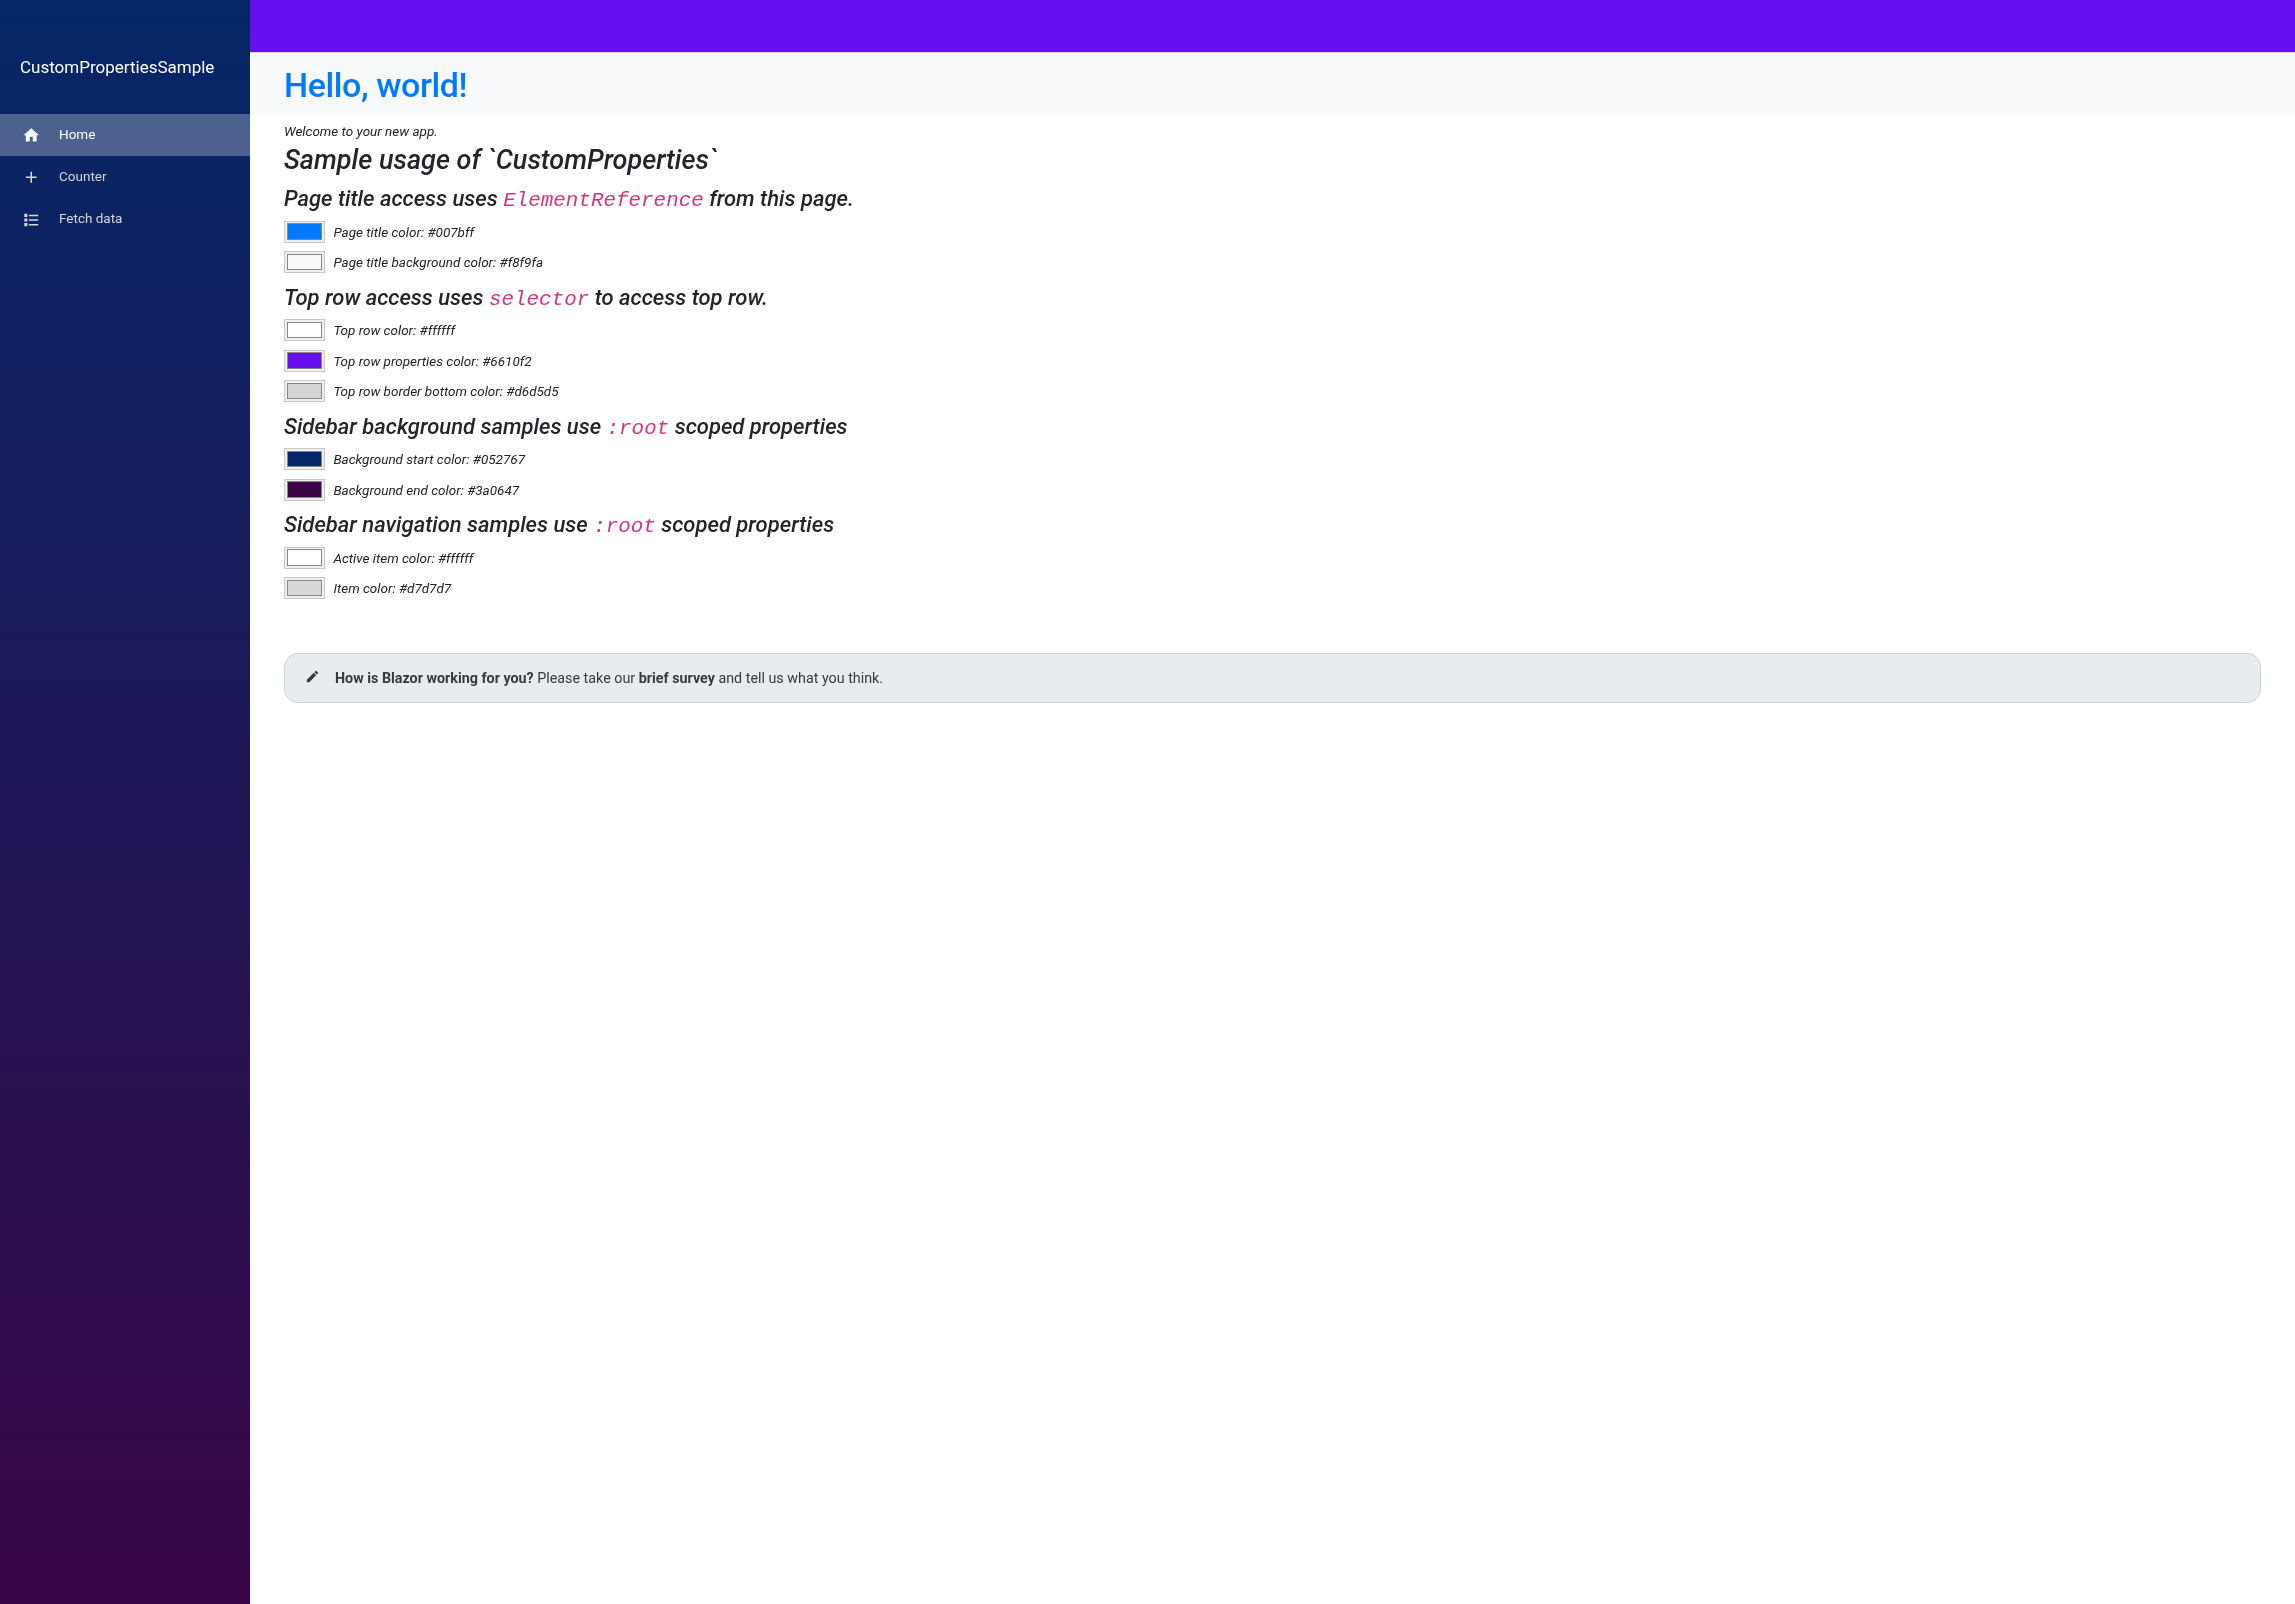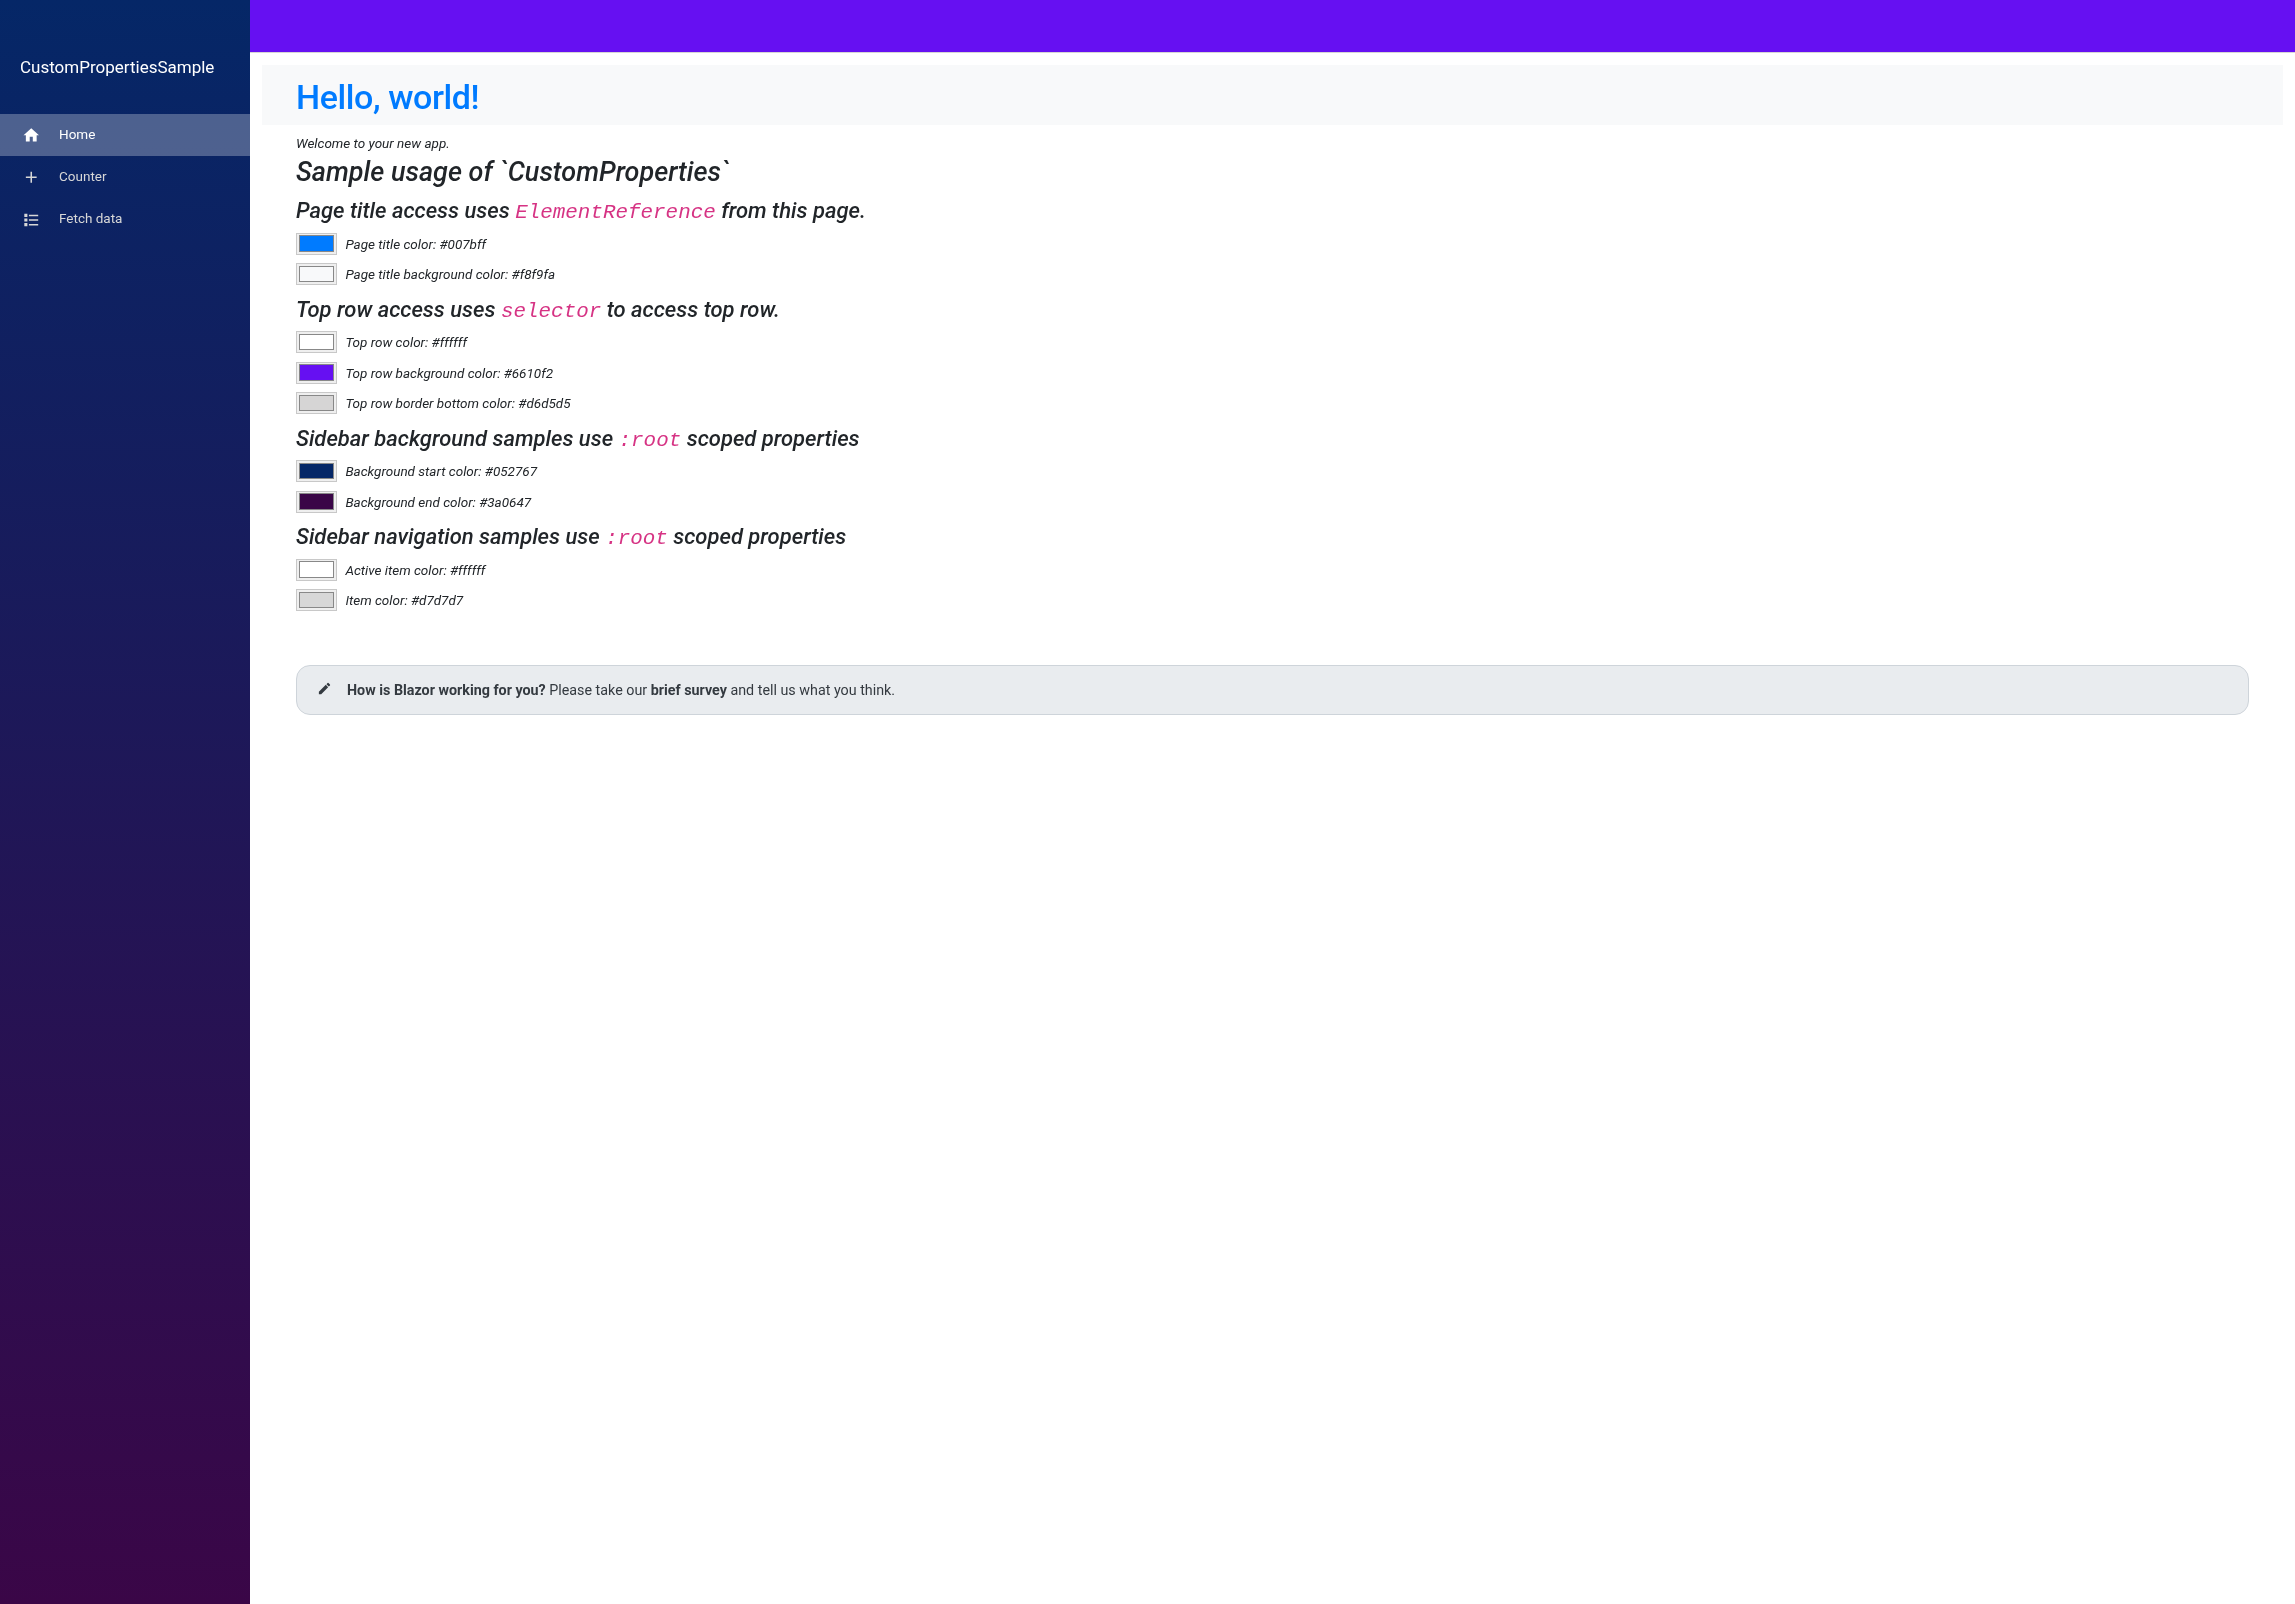--- a/index.html
+++ b/index.html
@@ -63,21 +63,21 @@
       flex: 1;
       display: flex;
       flex-direction: column;
     }
     .top-row {
       height: 53px;
       background: #6610f2;
       border-bottom: 0.8px solid #d6d5d5;
     }
     .content {
-      padding: 12px;
+      padding: 0;
       flex: 1;
     }
     .page-title-wrap {
       background: #f8f9fa;
       padding: 11.8px 34px 8.4px 34px;
     }
     .page-title {
       font-size: 34px;
       font-weight: 500;
       color: #007bff;
@@ -228,21 +228,21 @@
         <div class="prop-row">
           <span class="swatch-wrap">
               <span class="swatch" style="background:#ffffff"></span>
             </span>
           <span class="prop-label">Top row color: #ffffff</span>
         </div>
         <div class="prop-row">
           <span class="swatch-wrap">
               <span class="swatch" style="background:#6610f2"></span>
             </span>
-          <span class="prop-label">Top row background color: #6610f2</span>
+          <span class="prop-label">Top row properties color: #6610f2</span>
         </div>
         <div class="prop-row">
           <span class="swatch-wrap">
               <span class="swatch" style="background:#d6d5d5"></span>
             </span>
           <span class="prop-label">Top row border bottom color: #d6d5d5</span>
         </div>
       </div>
 
       <div class="section">

